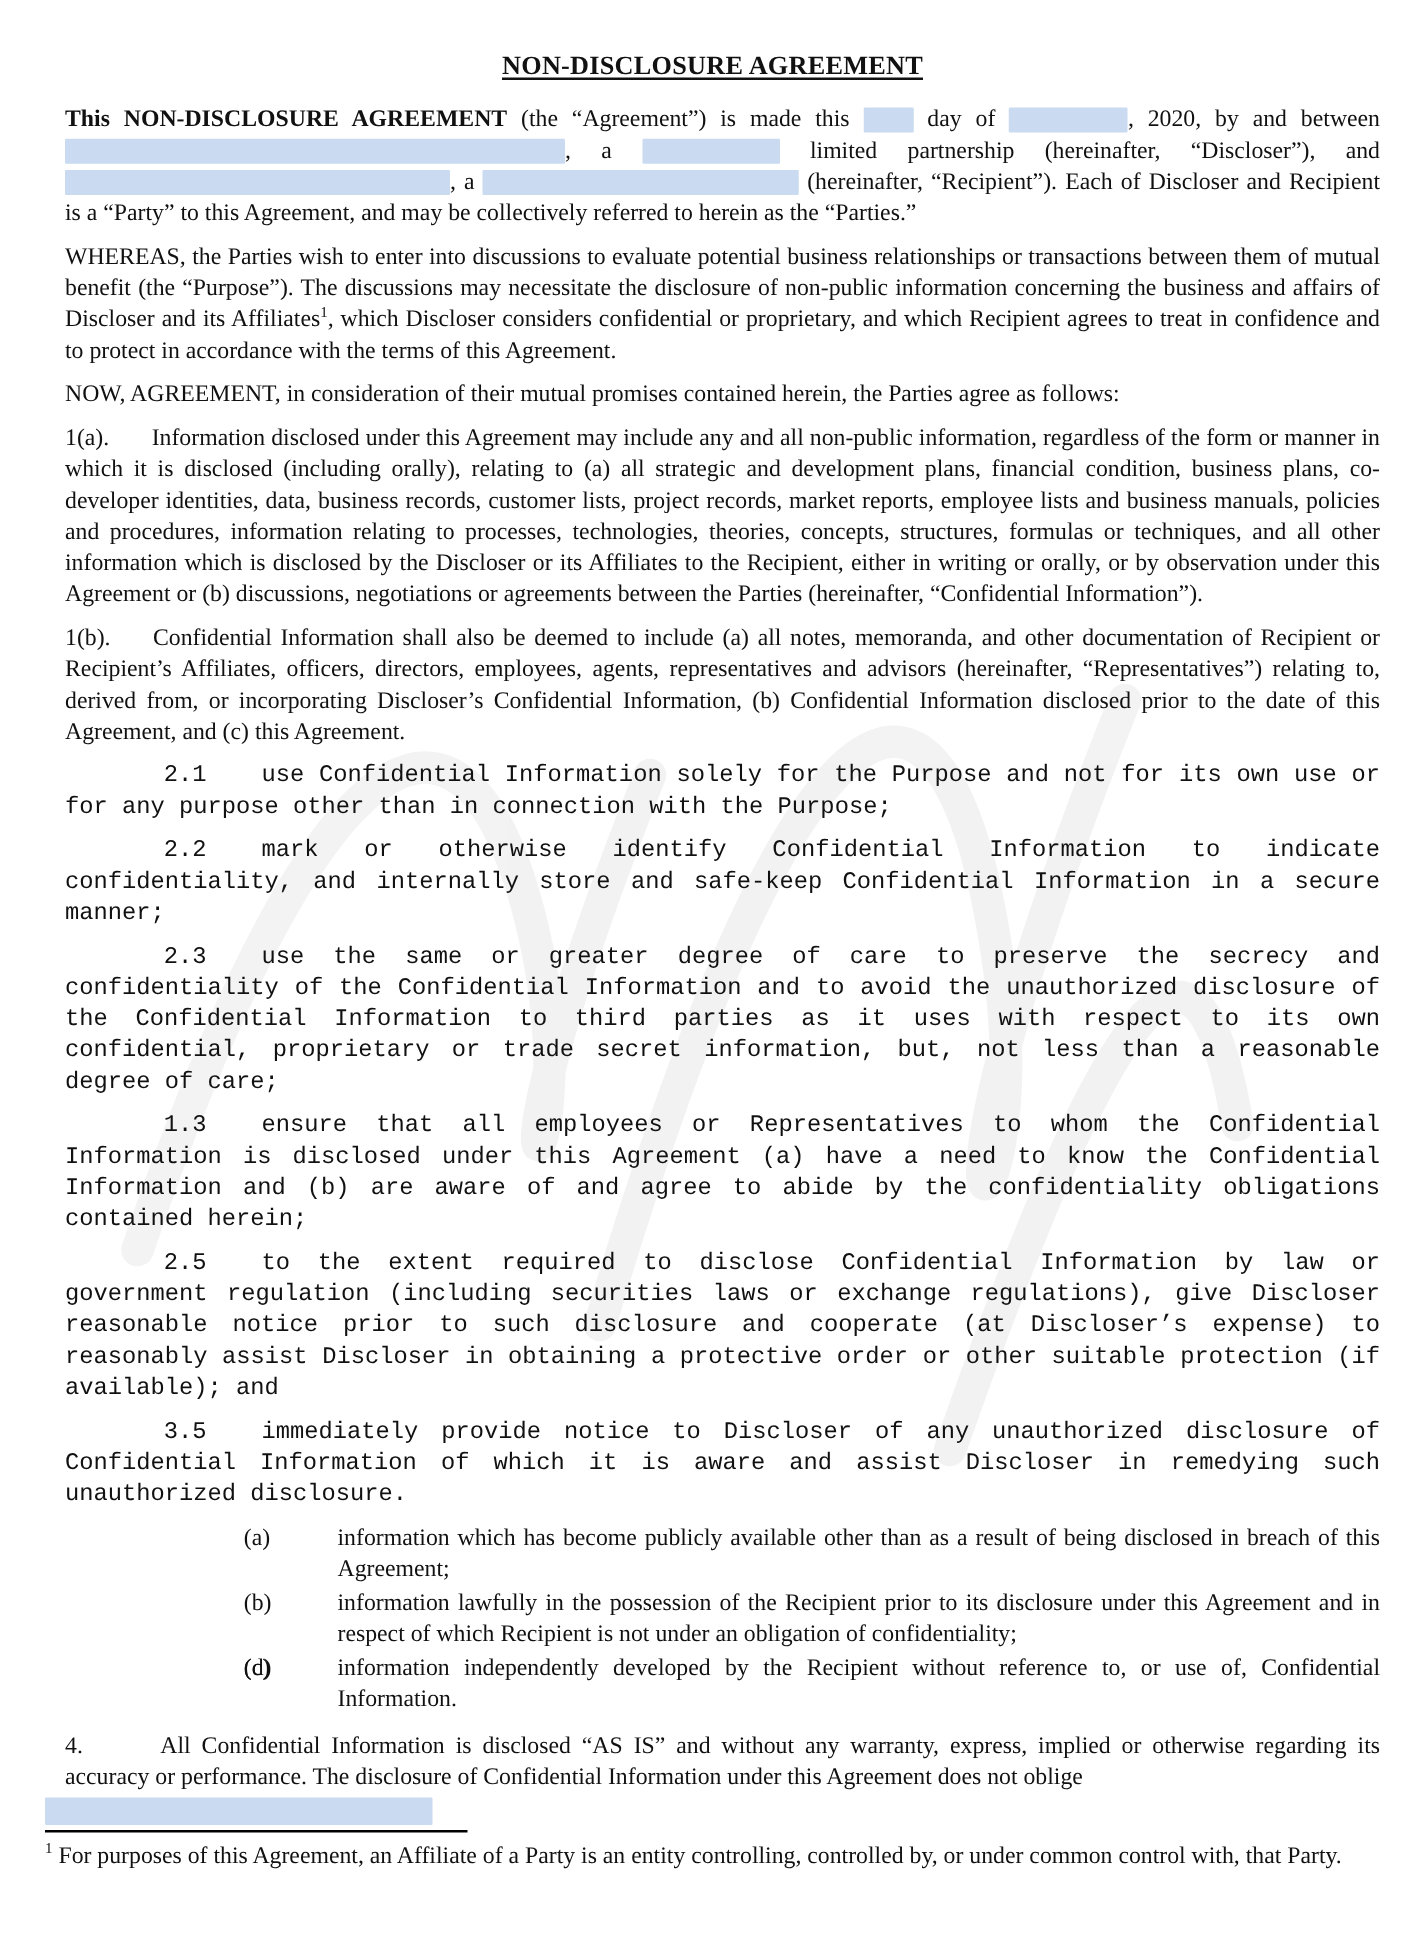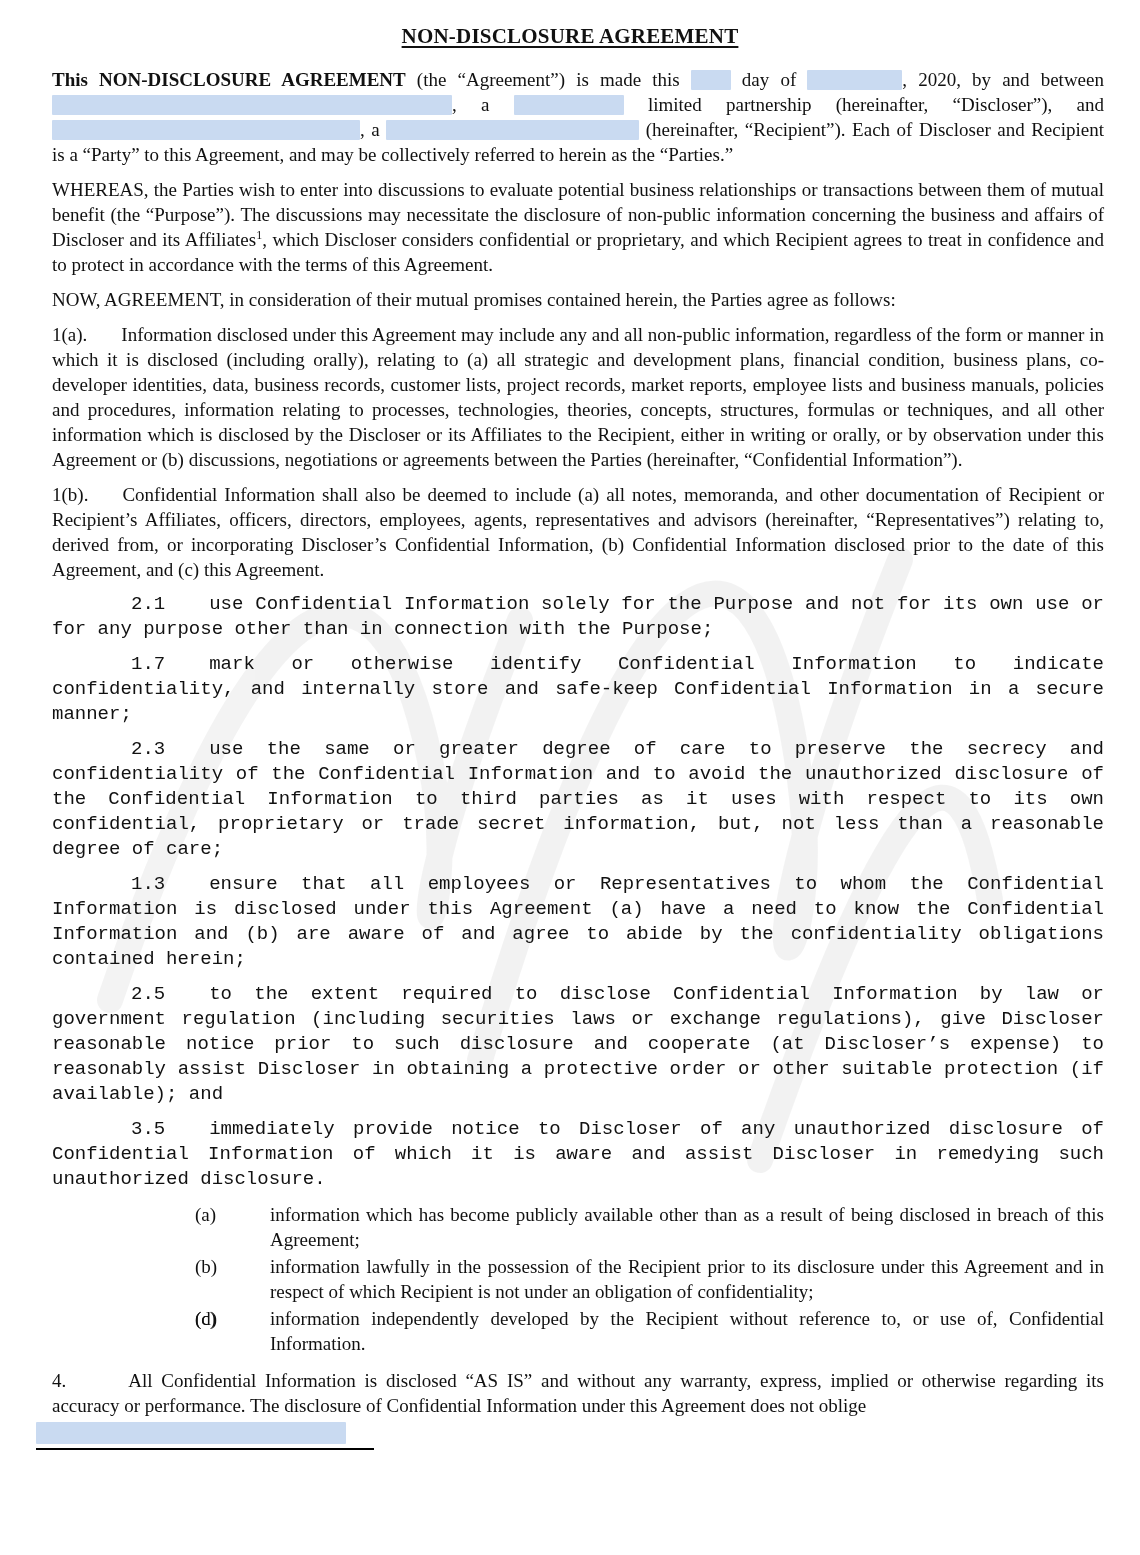--- a/index.html
+++ b/index.html
@@ -4,21 +4,21 @@
 <style>
   html, body { margin: 0; padding: 0; background: #ffffff; }
   body {
     width: 1140px; height: 1555px; overflow: hidden;
     font-family: "Liberation Serif", "DejaVu Serif", serif;
     color: #111111;
   }
   .page { position: relative; padding: 24px 36px 0 36px; box-sizing: border-box; width: 1140px; height: 1555px; }
   .watermark { position: absolute; left: 0; top: 0; width: 1140px; height: 1555px; pointer-events: none; }
   .title {
-    text-align: center; font-size: 21px; font-weight: bold; margin: 0 0 18px 0;
+    text-align: center; font-size: 21px; font-weight: bold; margin: 16px 0 18px 0;
     text-decoration: underline; text-underline-offset: 3px; letter-spacing: 0.2px;
   }
   p.para { font-size: 19px; line-height: 25px; text-align: justify; margin: 0 0 10px 16px; position: relative; z-index: 1; }
   .blank {
     display: inline-block; height: 20px; background: #c9daf1; border-radius: 1px;
     vertical-align: text-bottom;
   }
   .w40  { width: 40px; }
   .w95  { width: 95px; }
   .w400 { width: 400px; }
@@ -60,21 +60,21 @@
 
   <p class="para">NOW, AGREEMENT, in consideration of their mutual promises contained herein, the Parties agree as follows:</p>
 
   <p class="para"><span>1(a).</span><span class="gap-a"></span><span>Information disclosed under this Agreement may include any and all non-public information, regardless of the form or manner in which it is disclosed (including orally), relating to (a) all strategic and development plans, financial condition, business plans, co-developer identities, data, business records, customer lists, project records, market reports, employee lists and business manuals, policies and procedures, information relating to processes, technologies, theories, concepts, structures, formulas or techniques, and all other information which is disclosed by the Discloser or its Affiliates to the Recipient, either in writing or orally, or by observation under this Agreement or (b) discussions, negotiations or agreements between the Parties (hereinafter, “Confidential Information”).</span></p>
 
   <p class="para"><span>1(b).</span><span class="gap-a"></span><span>Confidential Information shall also be deemed to include (a) all notes, memoranda, and other documentation of Recipient or Recipient’s Affiliates, officers, directors, employees, agents, representatives and advisors (hereinafter, “Representatives”) relating to, derived from, or incorporating Discloser’s Confidential Information, (b) Confidential Information disclosed prior to the date of this Agreement, and (c) this Agreement.</span></p>
 
 
   <p class="para sub"><span>2.1</span><span class="gap-c"></span><span>use Confidential Information solely for the Purpose and not for its own use or for any purpose other than in connection with the Purpose;</span></p>
 
-  <p class="para sub"><span>1.7</span><span class="gap-c"></span><span>mark or otherwise identify Confidential Information to indicate confidentiality, and internally store and safe-keep Confidential Information in a secure manner;</span></p>
+  <p class="para sub"><span>2.2</span><span class="gap-c"></span><span>mark or otherwise identify Confidential Information to indicate confidentiality, and internally store and safe-keep Confidential Information in a secure manner;</span></p>
 
   <p class="para sub"><span>2.3</span><span class="gap-c"></span><span>use the same or greater degree of care to preserve the secrecy and confidentiality of the Confidential Information and to avoid the unauthorized disclosure of the Confidential Information to third parties as it uses with respect to its own confidential, proprietary or trade secret information, but, not less than a reasonable degree of care;</span></p>
 
   <p class="para sub"><span>1.3</span><span class="gap-c"></span><span>ensure that all employees or Representatives to whom the Confidential Information is disclosed under this Agreement (a) have a need to know the Confidential Information and (b) are aware of and agree to abide by the confidentiality obligations contained herein;</span></p>
 
   <p class="para sub"><span>2.5</span><span class="gap-c"></span><span>to the extent required to disclose Confidential Information by law or government regulation (including securities laws or exchange regulations), give Discloser reasonable notice prior to such disclosure and cooperate (at Discloser’s expense) to reasonably assist Discloser in obtaining a protective order or other suitable protection (if available); and</span></p>
 
   <p class="para sub"><span>3.5</span><span class="gap-c"></span><span>immediately provide notice to Discloser of any unauthorized disclosure of Confidential Information of which it is aware and assist Discloser in remedying such unauthorized disclosure.</span></p>
 
   <div class="s3wrap">
@@ -83,14 +83,15 @@
     <p class="para s3item"><span class="ilabel">(c)</span></p>
     <p class="para s3item"><span class="ilabel">(d)</span><span>information independently developed by the Recipient without reference to, or use of, Confidential Information.</span></p>
   </div>
 
   <p class="para" style="margin-bottom:4px"><span>4.</span><span class="gap-b"></span><span>All Confidential Information is disclosed “AS IS” and without any warranty, express, implied or otherwise regarding its accuracy or performance.   The disclosure of Confidential Information under this Agreement does not oblige</span></p>
 
   <div class="blank w310 standalone-blank"></div>
 
   <div class="footnote-rule"></div>
 
+  <p class="footnote"><sup>1</sup><span> For purposes of this Agreement, an Affiliate of a Party is an entity controlling, controlled by, or under common control with, that Party.</span></p>
 
 </div>
 
 </body></html>

